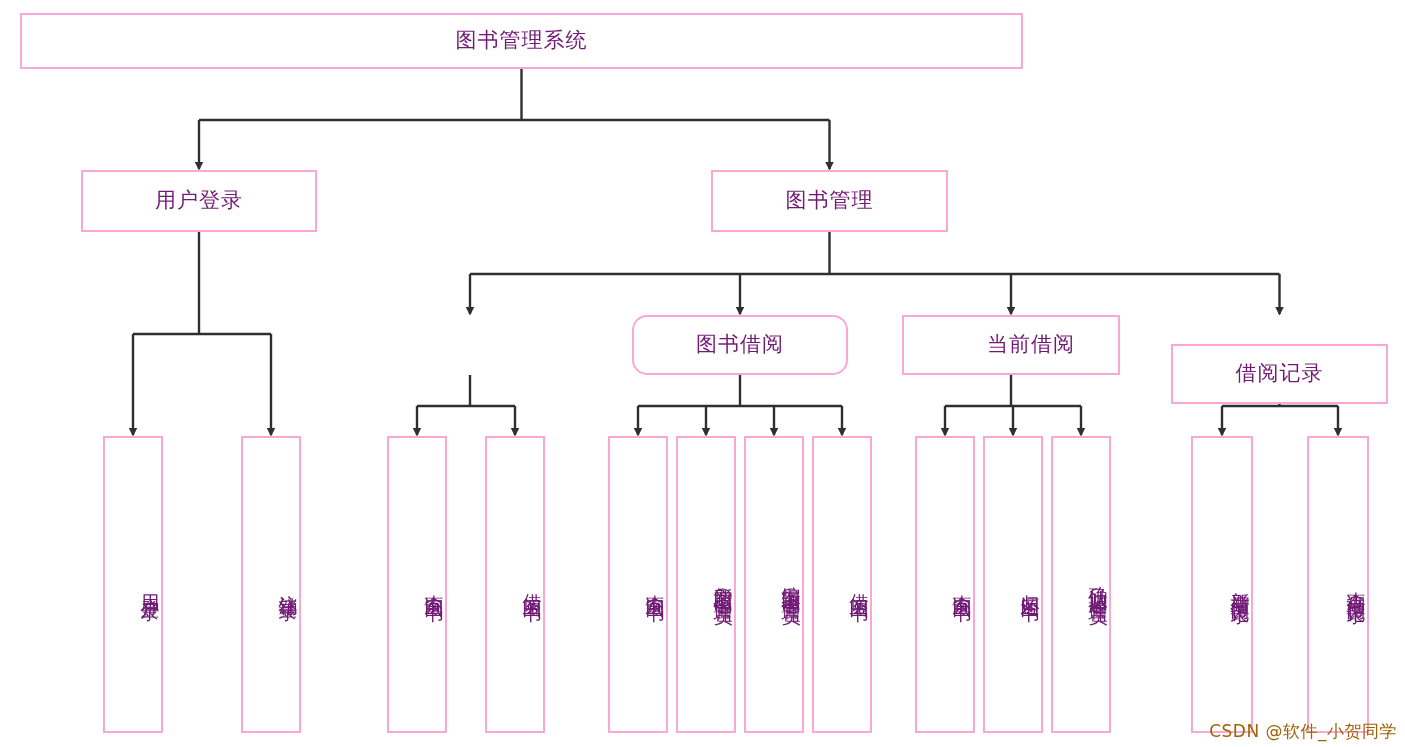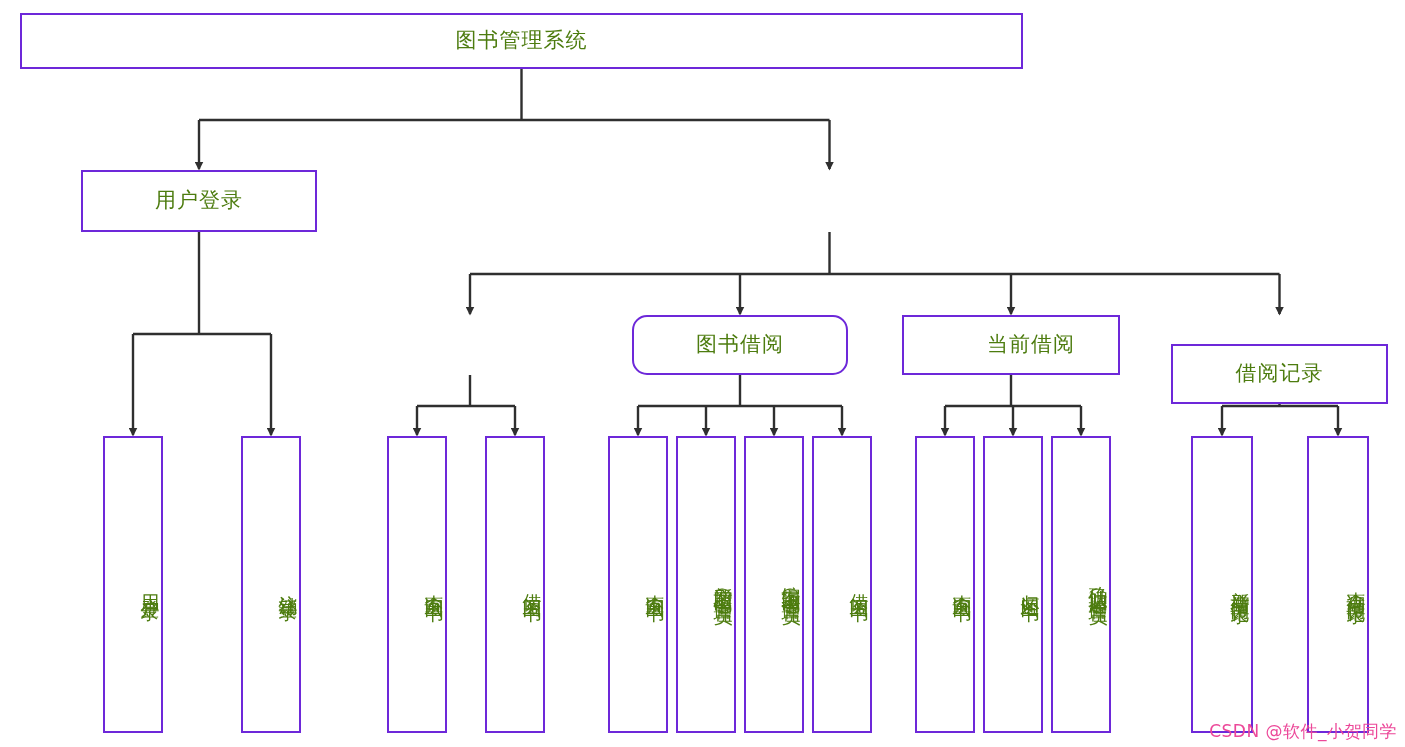--- a/index.html
+++ b/index.html
@@ -22,25 +22,25 @@
     position: absolute;
     left: 0;
     top: 0;
     width: 1405px;
     height: 747px;
   }
   .node {
     position: absolute;
     box-sizing: border-box;
     background: #ffffff;
-    border: 2px solid #6d28d9;
+    border: 2px solid #f9a8d4;
     display: flex;
     align-items: center;
     justify-content: center;
-    color: #4d7c0f;
+    color: #701a75;
     z-index: 2;
   }
   .node.horiz {
     font-size: 21px;
     letter-spacing: 1px;
     line-height: 1.2;
   }
   .node.vert {
     writing-mode: vertical-rl;
     text-orientation: upright;
@@ -60,21 +60,21 @@
   }
   .node-label {
     display: block;
     white-space: nowrap;
   }
   #watermark {
     position: absolute;
     right: 8px;
     bottom: 4px;
     font-size: 17px;
-    color: #ec4899;
+    color: #a16207;
     letter-spacing: 0.5px;
     z-index: 3;
     white-space: nowrap;
     pointer-events: none;
   }
 </style>
 </head>
 <body>
 
 <div id="diagram-root">
@@ -122,20 +122,23 @@
       </g>
   </svg>
 
   <div class="node horiz" style="left: 20px; top: 13px; width: 1003px; height: 56px;">
     <span class="node-label">图书管理系统</span>
   </div>
 
   <div class="node horiz" style="left: 81px; top: 170px; width: 236px; height: 62px;">
     <span class="node-label">用户登录</span>
   </div>
+  <div class="node horiz" style="left: 711px; top: 170px; width: 237px; height: 62px;">
+    <span class="node-label">图书管理</span>
+  </div>
 
   <div class="node horiz" style="left: 632px; top: 315px; width: 216px; height: 60px; border-radius: 15px;">
     <span class="node-label">图书借阅</span>
   </div>
   <div class="node horiz" style="left: 902px; top: 315px; width: 218px; height: 60px; padding-left: 40px;">
     <span class="node-label">当前借阅</span>
   </div>
   <div class="node horiz" style="left: 1171px; top: 315px; width: 217px; height: 60px; margin-top: 29px;">
     <span class="node-label">借阅记录</span>
   </div>

